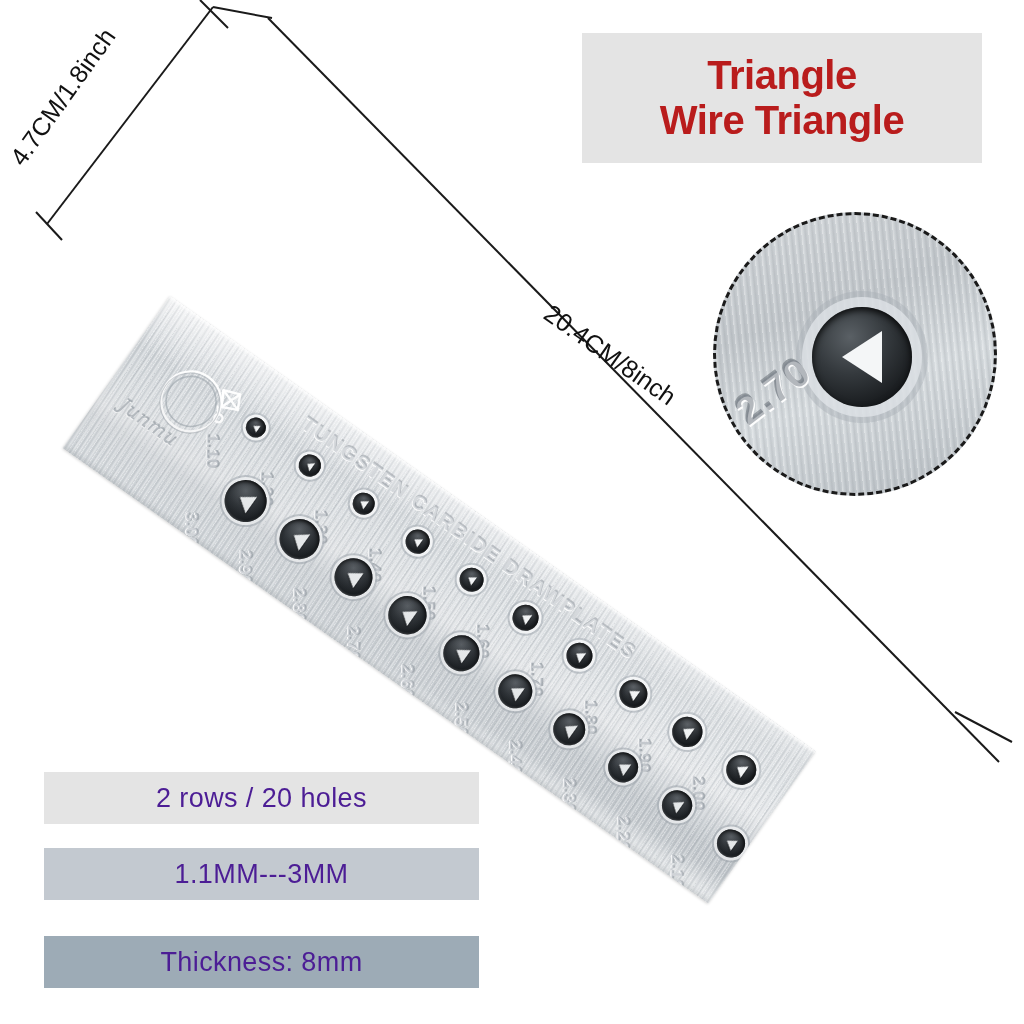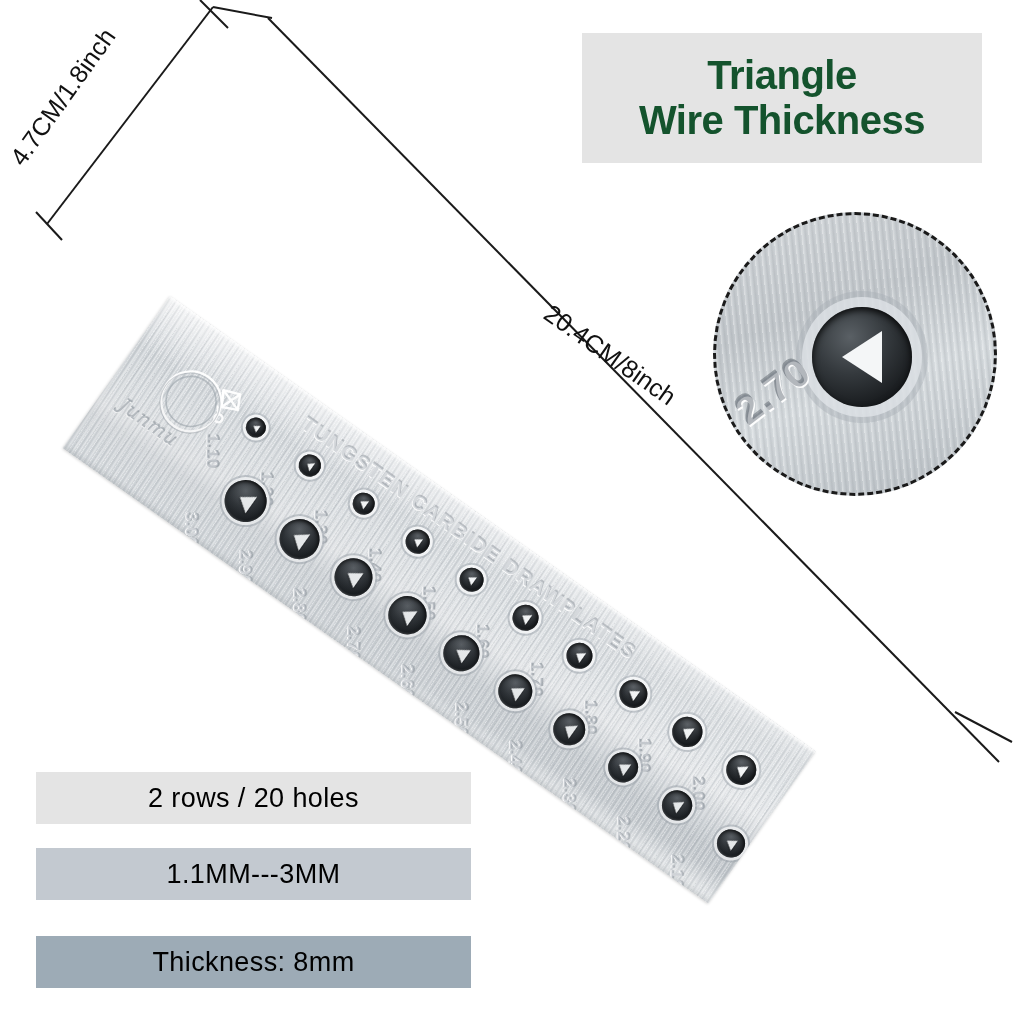--- a/index.html
+++ b/index.html
@@ -23,38 +23,38 @@
     top: 33px;
     width: 400px;
     height: 130px;
     background: #e4e4e4;
     display: flex;
     flex-direction: column;
     align-items: center;
     justify-content: center;
   }
   #title-panel .tline {
-    color: #14532d;
+    color: #b91c1c;
     font-size: 40px;
     font-weight: bold;
     line-height: 1.12;
     letter-spacing: -0.5px;
     white-space: nowrap;
   }
 
   
   .spec-bar {
     position: absolute;
-    left: 36px;
+    left: 44px;
     width: 435px;
     height: 52px;
     display: flex;
     align-items: center;
     justify-content: center;
-    color: #000000;
+    color: #4c1d95;
     font-size: 27px;
     letter-spacing: 0.4px;
   }
   #spec-bar-0 { top: 772px; background: #e4e4e4; }
   #spec-bar-1 { top: 848px; background: #c3c9d0; }
   #spec-bar-2 { top: 924px; background: #9dabb6; margin-top: 12px; }
 
   
   #plate-wrap {
     position: absolute;
@@ -387,20 +387,20 @@
   <div id="magnifier">
     <div id="mag-topright">ATE</div>
     <div id="mag-hole">
       <div class="tri"></div>
     </div>
     <div id="mag-label">2.70</div>
   </div>
 
   <div id="title-panel">
     <div class="tline">Triangle</div>
-    <div class="tline">Wire Thickness</div>
+    <div class="tline">Wire Triangle</div>
   </div>
 
   <div class="spec-bar" id="spec-bar-0">2 rows / 20 holes</div>
   <div class="spec-bar" id="spec-bar-1">1.1MM---3MM</div>
   <div class="spec-bar" id="spec-bar-2">Thickness: 8mm</div>
 
 </div>
 
 </body></html>

